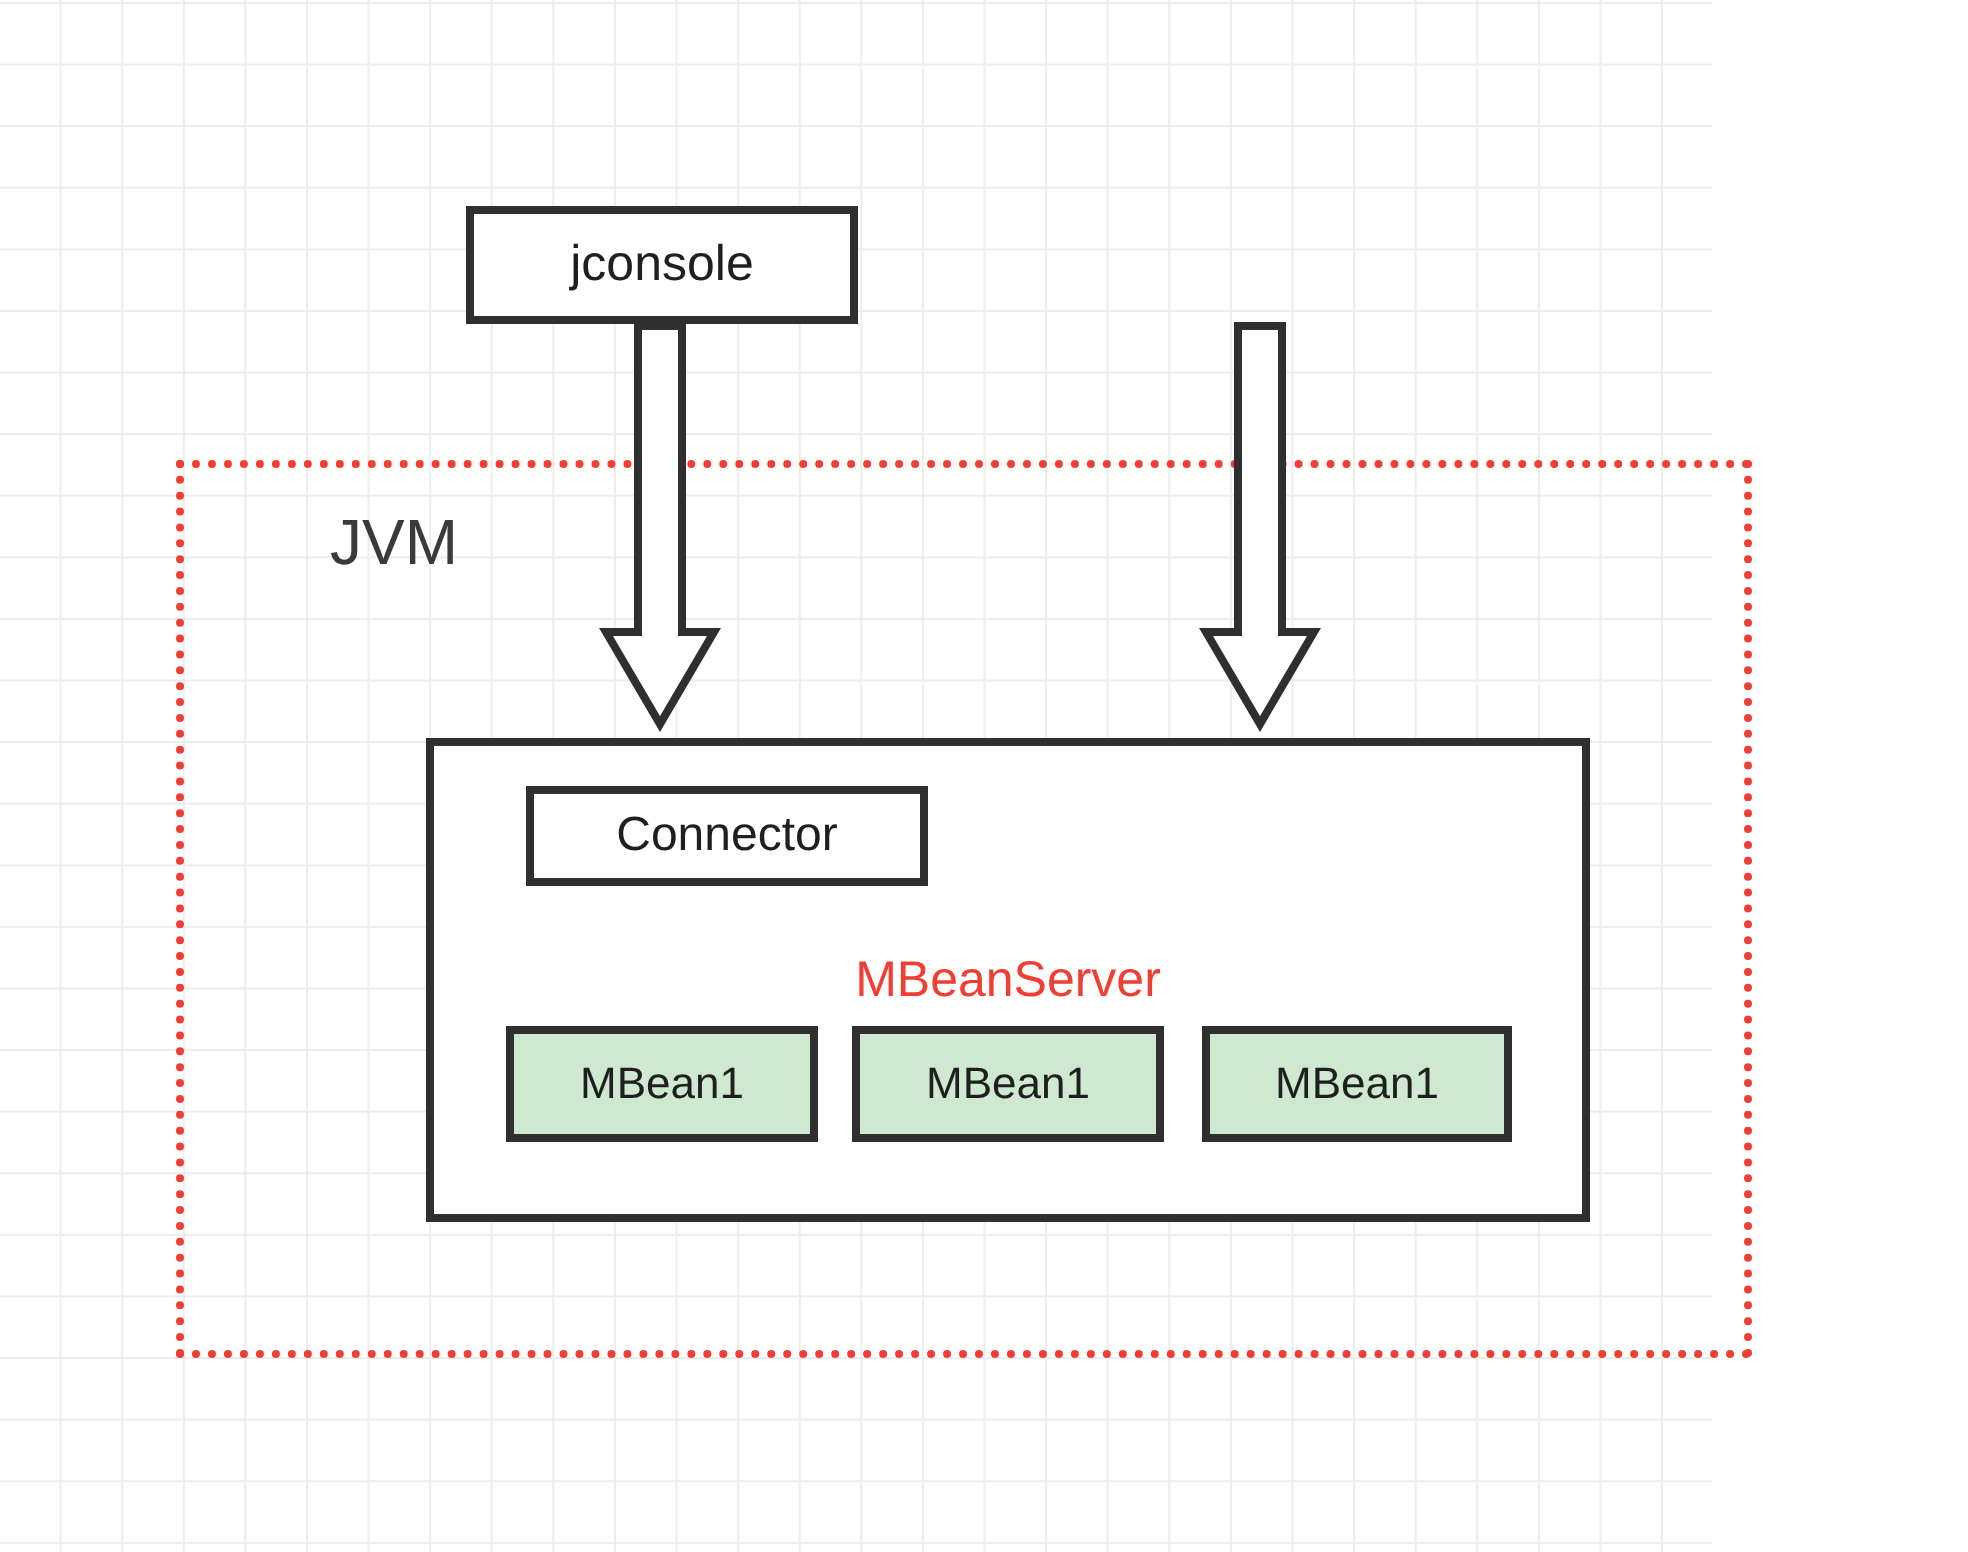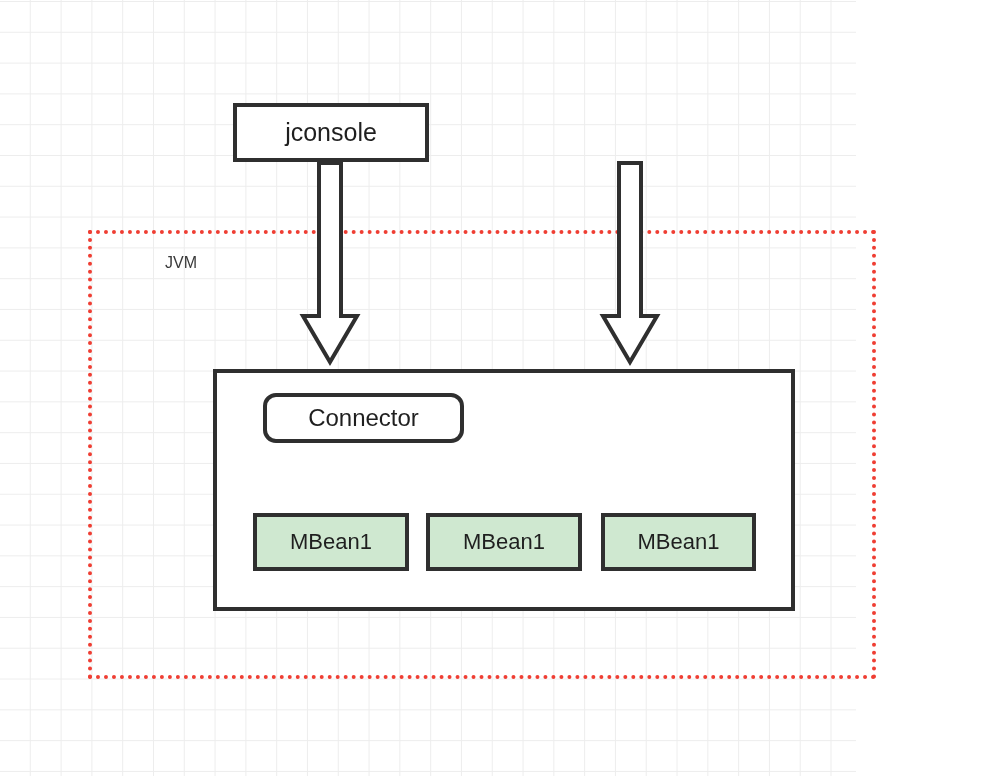--- a/index.html
+++ b/index.html
@@ -62,38 +62,38 @@
     height: 449px;
     box-sizing: border-box;
     border: 4px dotted #ef3e33;
     background: transparent;
   }
 
   #label-jvm {
     position: absolute;
     left: 165px;
     top: 255px;
-    font-size: 16px;
+    font-size: 32px;
     color: #3a3a3a;
     line-height: 1;
     white-space: nowrap;
   }
 
   #box-agent {
     position: absolute;
     left: 213px;
     top: 369px;
     width: 582px;
     height: 242px;
     box-sizing: border-box;
     border: 4px solid #2f2f2f;
     background: #ffffff;
   }
 
-  #box-connector { left: 263px; top: 393px; width: 201px; height: 50px; border-radius: 13px; }
+  #box-connector { left: 263px; top: 393px; width: 201px; height: 50px; }
   #box-adaptor   { left: 525px; top: 393px; width: 213px; height: 50px; }
 
   #label-mbeanserver {
     position: absolute;
     left: 213px;
     top: 478px;
     width: 582px;
     text-align: center;
     font-size: 25px;
     color: #ef3e33;
@@ -134,20 +134,21 @@
     <polygon points="19,2 41,2 41,155 57,155 30,201 3,155 19,155" fill="#ffffff" stroke="#2f2f2f" stroke-width="4" stroke-linejoin="miter"></polygon>
   </svg>
 
   <div id="box-agent"></div>
 
   <div class="node node-mid" id="box-connector">
     <span>Connector</span>
   </div>
 
 
+  <div id="label-mbeanserver">MBeanServer</div>
 
   <div class="node node-bean" id="box-mbean-0">
     <span>MBean1</span>
   </div>
 
   <div class="node node-bean" id="box-mbean-1">
     <span>MBean1</span>
   </div>
 
   <div class="node node-bean" id="box-mbean-2">

